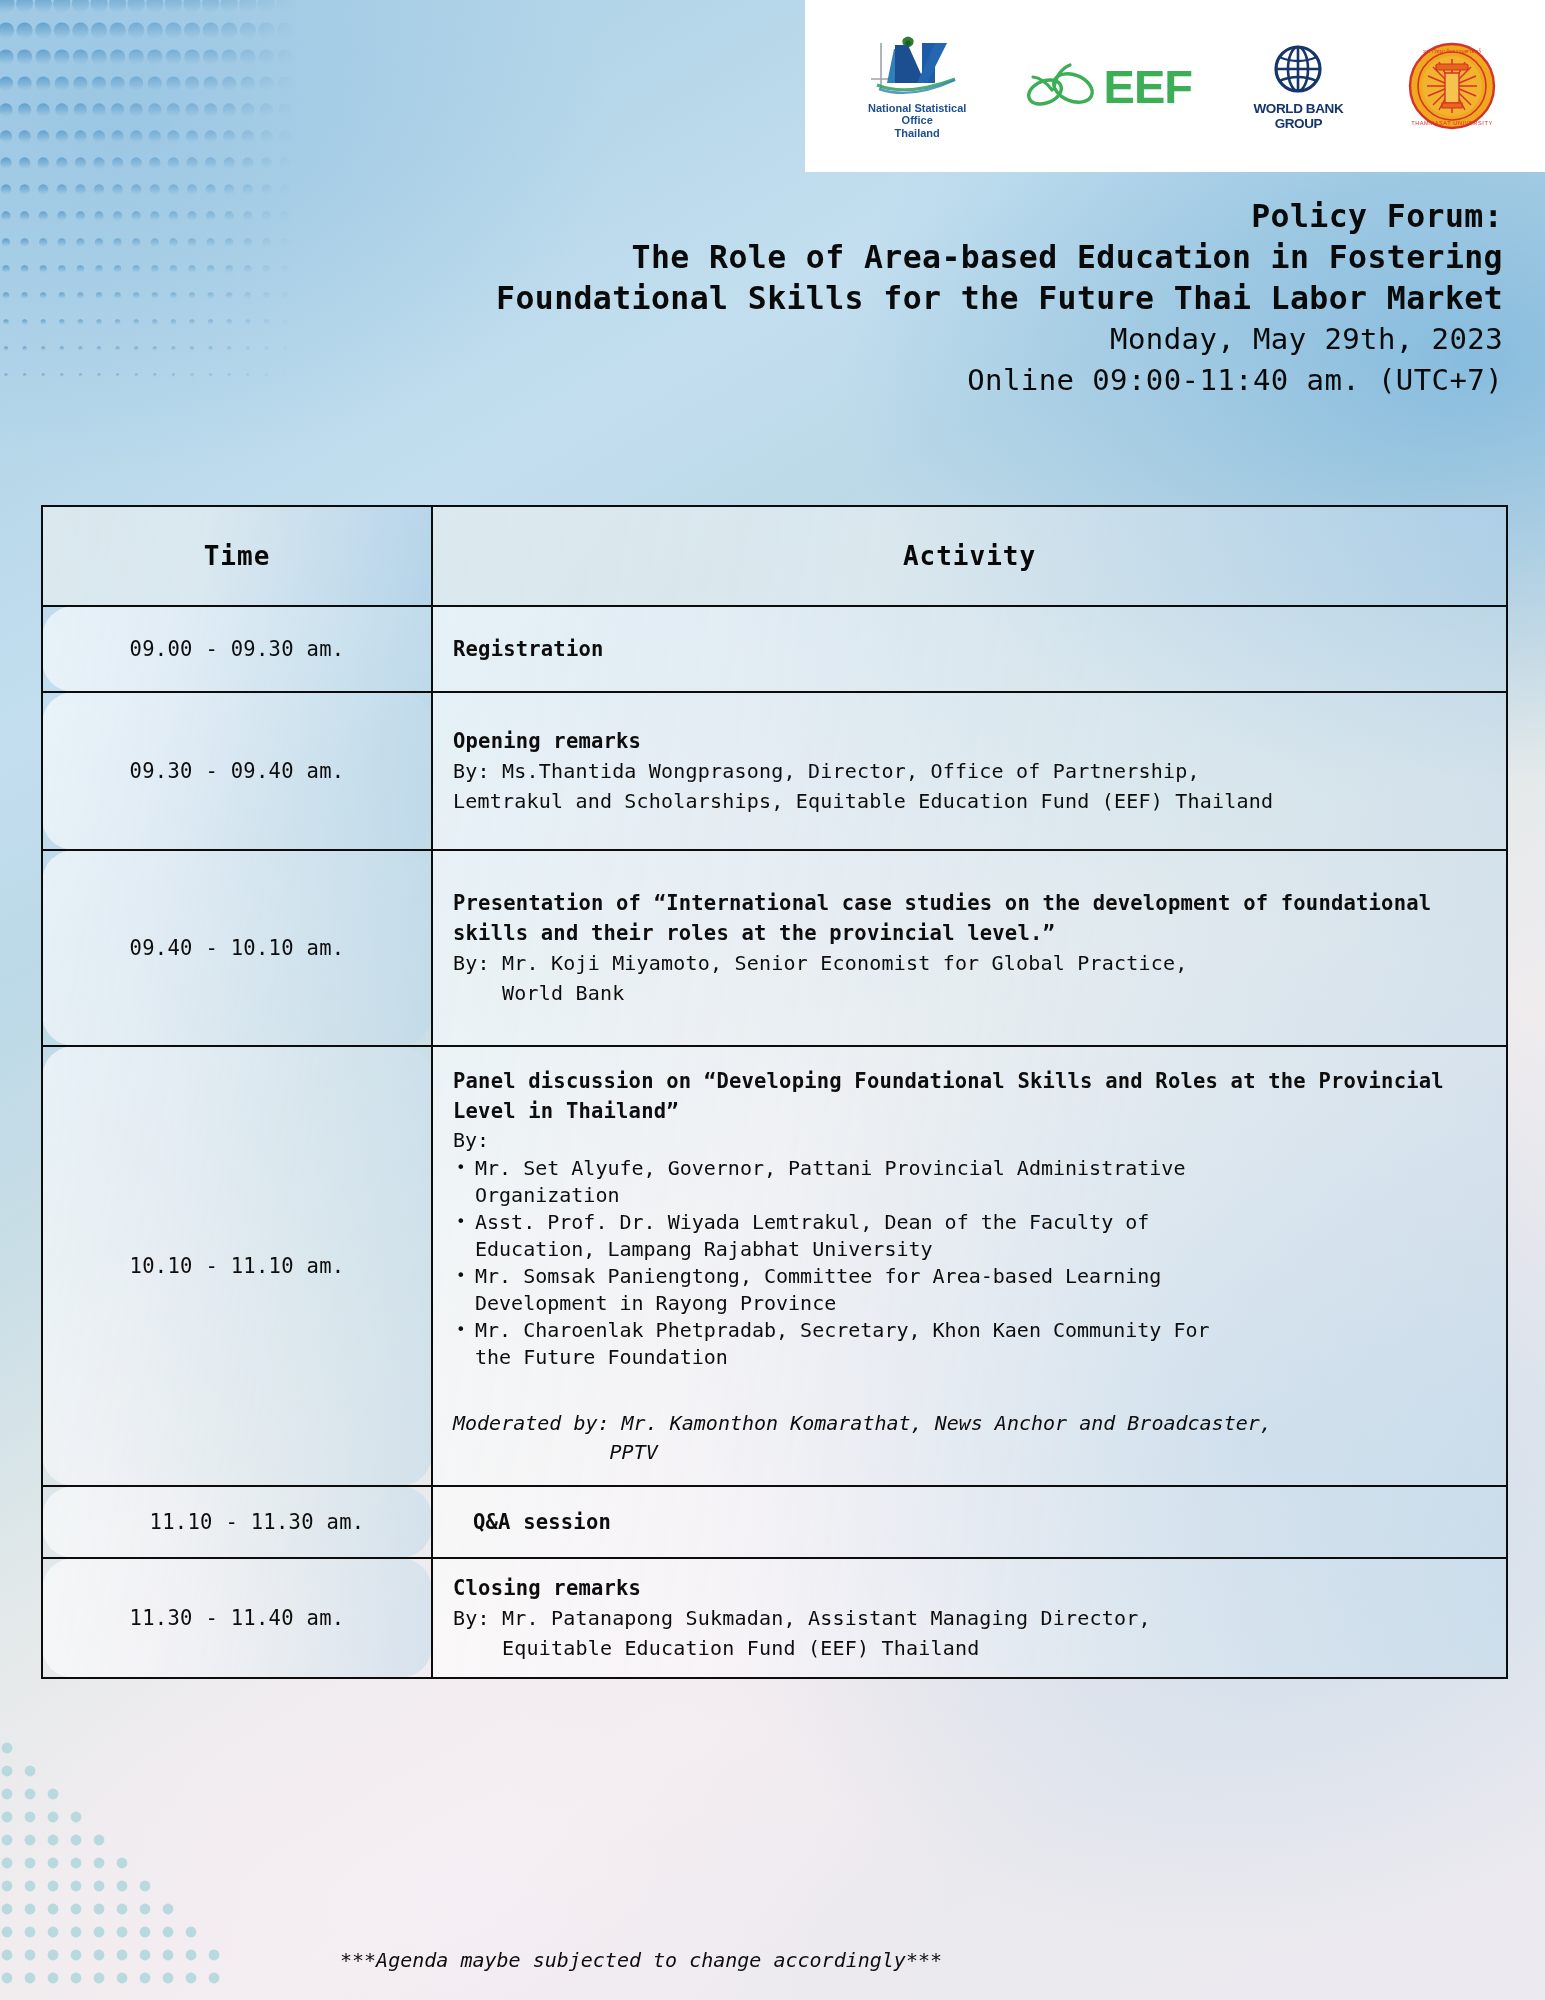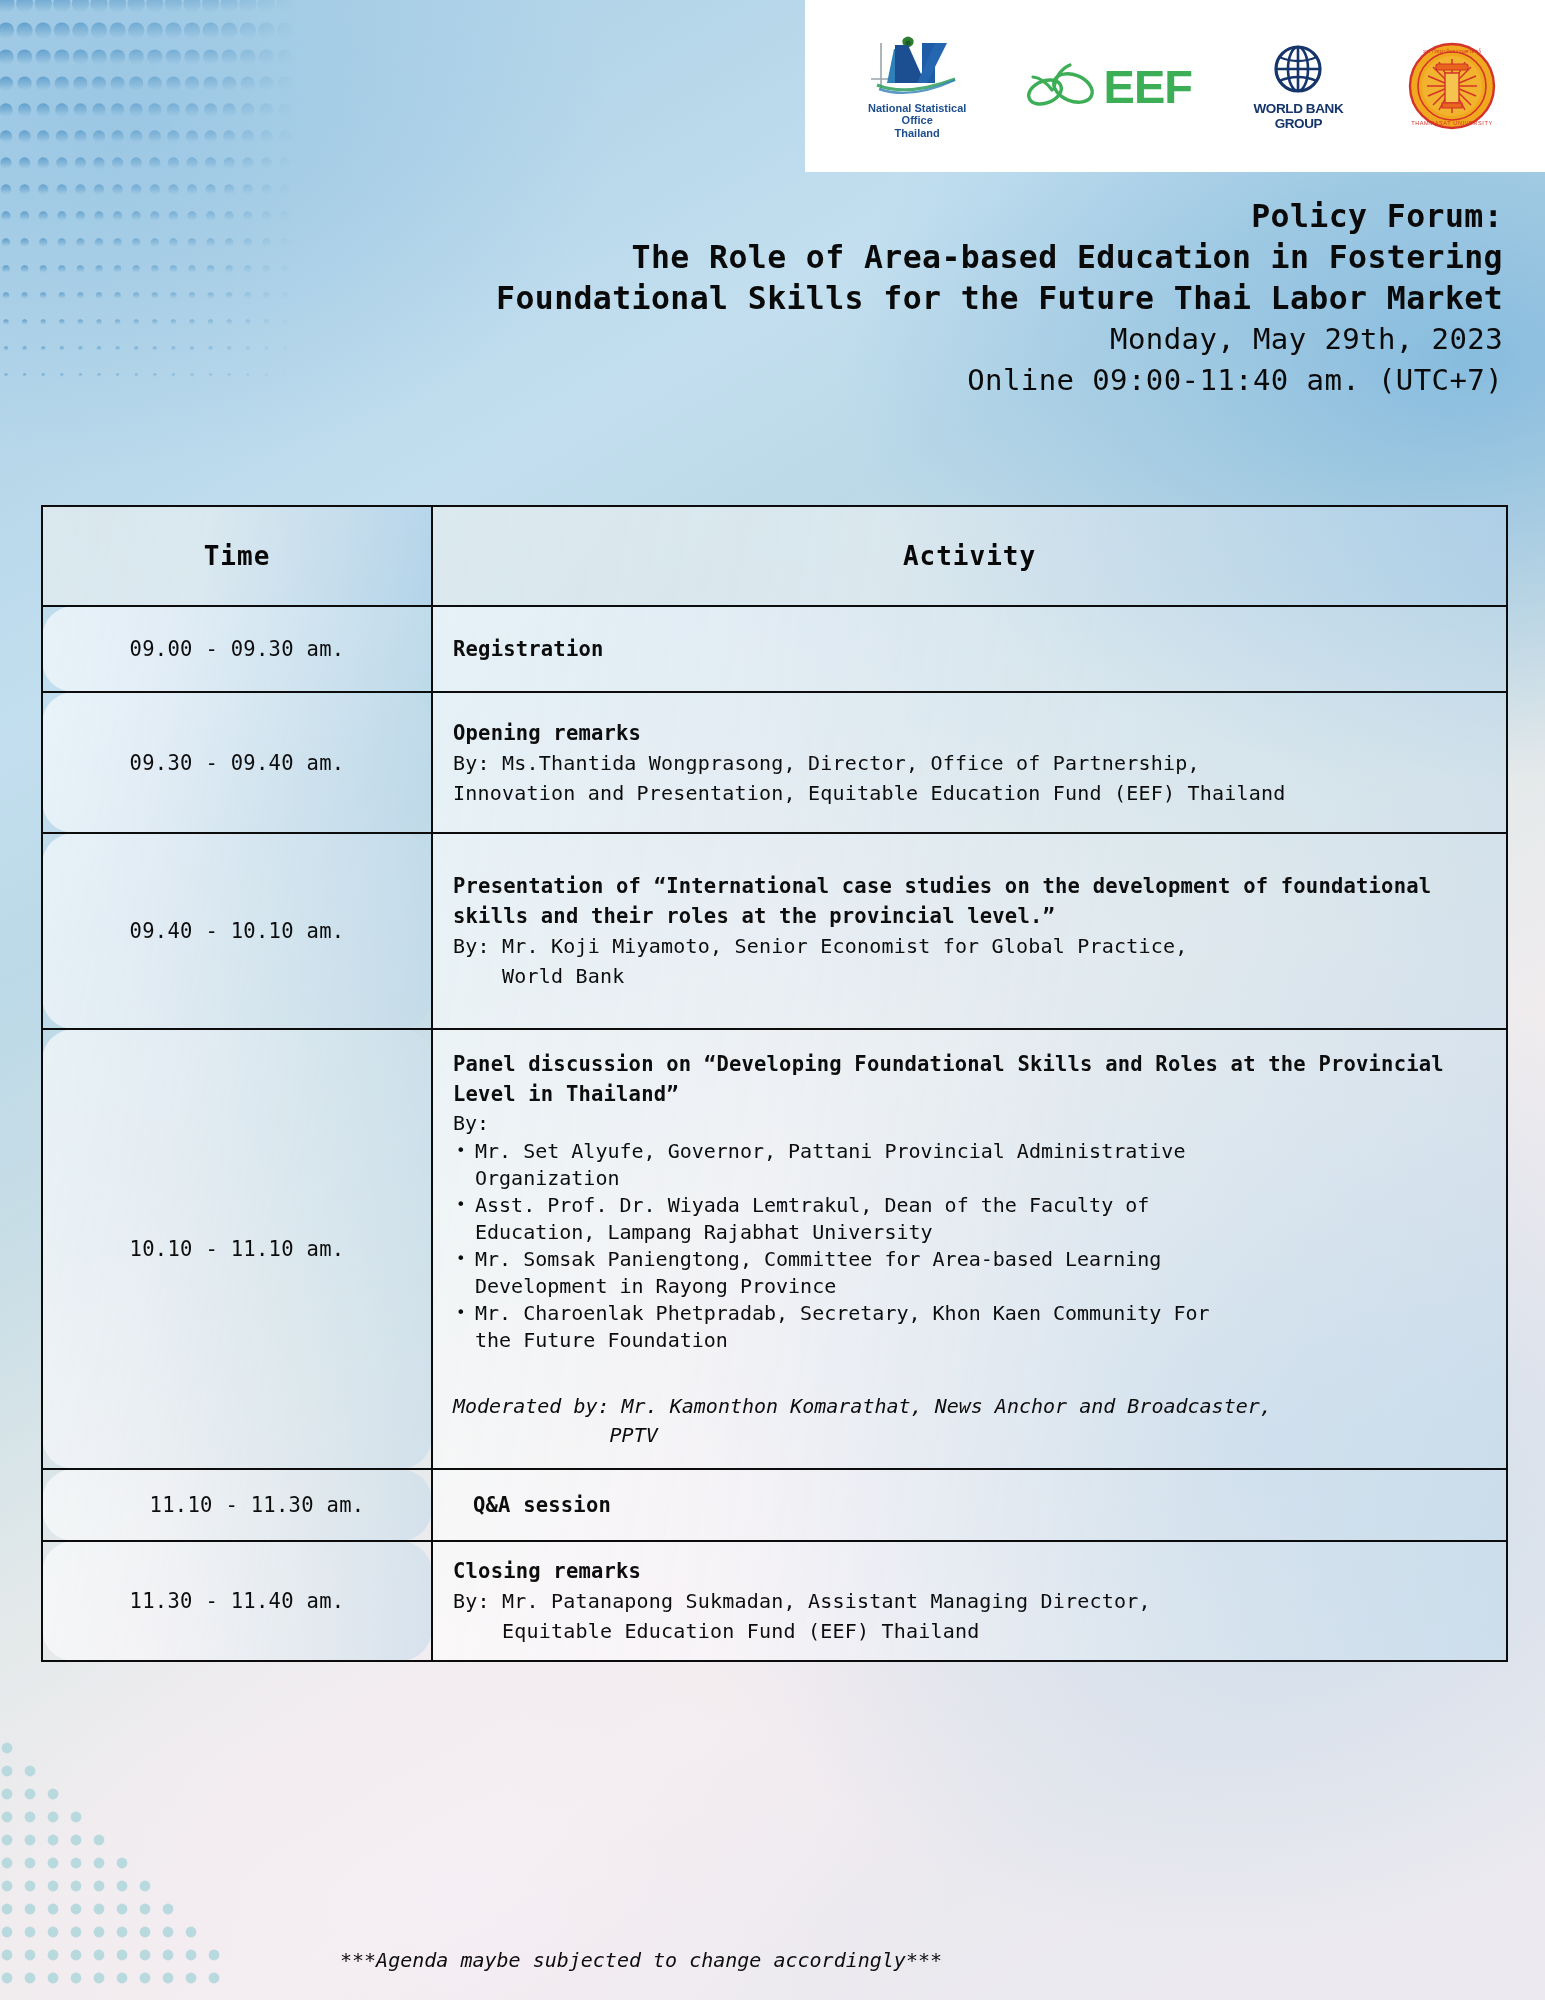--- a/index.html
+++ b/index.html
@@ -236,21 +236,21 @@
     font-style: italic;
     font-size: 20px;
     line-height: 29px;
     margin-top: 38px;
     white-space: pre-wrap;
   }
 
   
   tr.row-header th { height: 100px; }
   tr.row-reg td { height: 86px; }
-  tr.row-open td { height: 141px; }
+  tr.row-open td { height: 158px; }
   tr.row-pres td { height: 196px; }
   tr.row-panel td { height: 440px; vertical-align: top; }
   tr.row-panel td.td-time { vertical-align: middle; }
   tr.row-qa td { height: 72px; padding-left: 40px; }
   tr.row-close td { height: 90px; }
 
   
   #footer-note {
     position: absolute;
     left: 41px;
@@ -699,21 +699,21 @@
       <td class="td-activity">
         <div class="act-title">Registration</div>
       </td>
     </tr>
 
     <tr class="row-open">
       <td class="td-time">09.30 - 09.40 am.</td>
       <td class="td-activity">
         <div class="act-title">Opening remarks</div>
         <div class="act-sub">By: Ms.Thantida Wongprasong, Director, Office of Partnership,
-Innovation and Presentation, Equitable Education Fund (EEF) Thailand</div>
+Lemtrakul and Scholarships, Equitable Education Fund (EEF) Thailand</div>
       </td>
     </tr>
 
     <tr class="row-pres">
       <td class="td-time">09.40 - 10.10 am.</td>
       <td class="td-activity">
         <div class="act-title">Presentation of “International case studies on the development of foundational skills and their roles at the provincial level.”</div>
         <div class="act-sub">By: Mr. Koji Miyamoto, Senior Economist for Global Practice,
     World Bank</div>
       </td>

